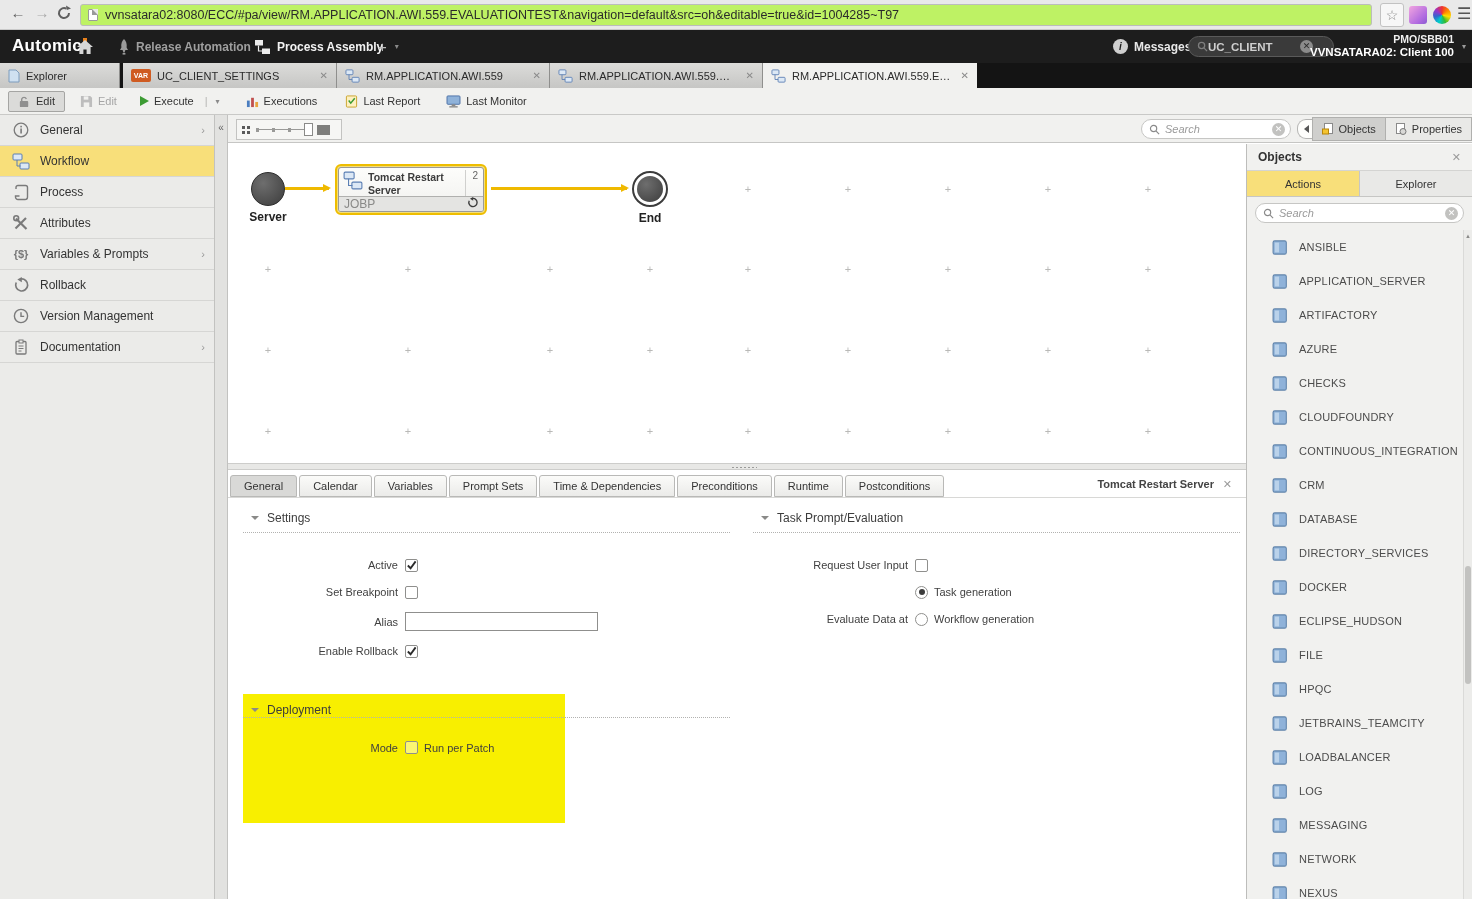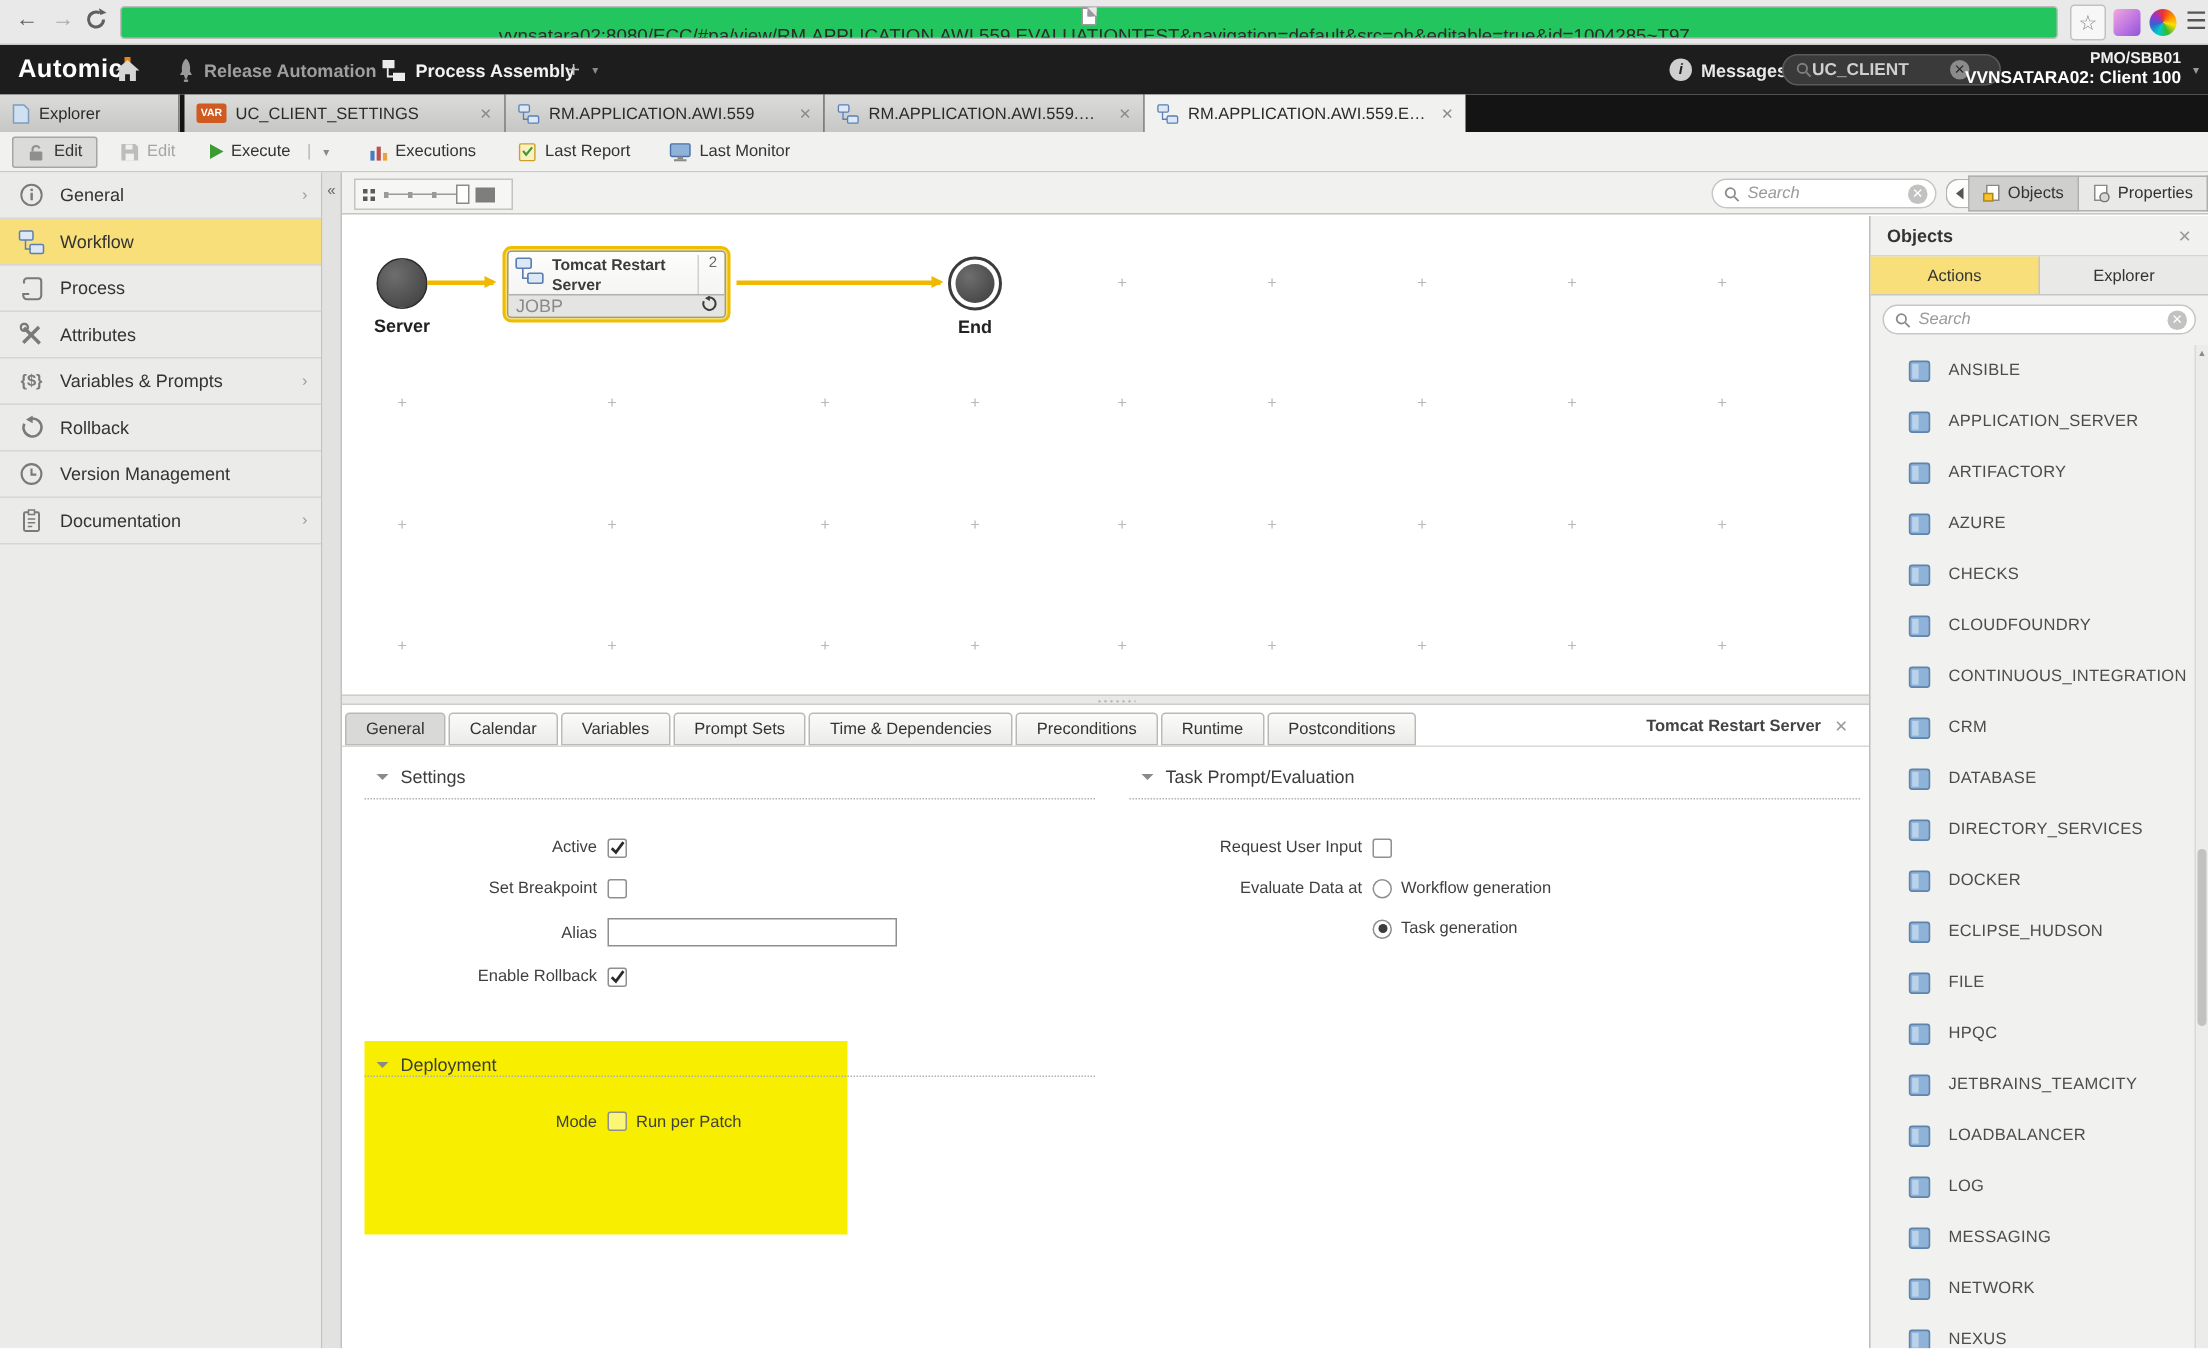--- a/index.html
+++ b/index.html
@@ -4,21 +4,21 @@
 <style>
   * { margin:0; padding:0; box-sizing:border-box; }
   body { font-family:"Liberation Sans", sans-serif; background:#fff; }
   .app { position:relative; width:1472px; height:899px; overflow:hidden; background:#fff; }
 
   
   .browser-bar { position:absolute; top:0; left:0; right:0; height:30px; background:#e9e9e9; border-bottom:1px solid #c9c9c9; }
   .nav-arrow { position:absolute; top:4px; font-size:15px; color:#5f5f5f; width:20px; text-align:center; }
   .nav-fwd { color:#a9a9a9; }
   .reload-glyph { position:absolute; left:56px; top:5px; width:16px; height:16px; }
-  .url-box { position:absolute; left:80px; top:4px; width:1292px; height:22px; background:#22c55e; border:1px solid #bcbcbc; border-radius:3px; display:flex; align-items:center; padding:0 7px;flex-direction:column; }
+  .url-box { position:absolute; left:80px; top:4px; width:1292px; height:22px; background:#bef264; border:1px solid #bcbcbc; border-radius:3px; display:flex; align-items:center; padding:0 7px; }
   .url-text { font-size:12.5px; color:#2b2b2b; margin-left:7px; white-space:nowrap; overflow:hidden; }
   .page-glyph { width:10px; height:12px; border:1px solid #9a9a9a; border-radius:1px; background:#fff; position:relative; flex:0 0 auto; }
   .page-glyph::after { content:""; position:absolute; right:-1px; top:-1px; border:3px solid #e9e9e9; border-left-color:#9a9a9a; border-bottom-color:#9a9a9a; }
   .star-btn { position:absolute; left:1380px; top:3px; width:24px; height:24px; border:1px solid #c2c2c2; border-radius:3px; background:#f7f7f7; color:#8a8a8a; font-size:14px; text-align:center; line-height:22px; }
   .ext-sq { position:absolute; left:1409px; top:6px; width:18px; height:18px; border-radius:3px; background:linear-gradient(135deg,#f2a6e0,#b06ae0 70%,#8a5ad0); }
   .ext-wheel { position:absolute; left:1433px; top:6px; width:18px; height:18px; border-radius:50%; background:conic-gradient(#e33,#f80,#fd0,#3b3,#0cc,#36c,#93c,#e33); }
   .menu-glyph { position:absolute; left:1457px; top:4px; font-size:16px; color:#555; }
 
   
   .topbar { position:absolute; top:30px; left:0; right:0; height:33px; background:#1d1d1d; color:#fff; }
@@ -580,31 +580,31 @@
       <div class="section-head">
         <span class="tri-down"></span>
         <span>Task Prompt/Evaluation</span>
       </div>
       <div class="frm">
         <div class="frow">
           <span class="flabel">Request User Input</span>
           <span class="cb"></span>
         </div>
         <div class="frow">
-          <span class="flabel">Evaluate Data at</span>
-          <span class="radio"></span>
-          <span class="opt-lbl">Workflow generation</span>
-        </div>
-        <div class="frow">
           <span class="flabel"></span>
           <span class="radio">
               <span class="dot"></span>
             </span>
           <span class="opt-lbl">Task generation</span>
         </div>
+        <div class="frow">
+          <span class="flabel">Evaluate Data at</span>
+          <span class="radio"></span>
+          <span class="opt-lbl">Workflow generation</span>
+        </div>
       </div>
     </div>
 
     <div class="dep-box" style="background:#f8ef00;">
       <div class="dep-head" style="padding-left:0;">
         <span class="tri-down"></span>
         <span>Deployment</span>
       </div>
       <div class="dep-row">
         <span class="flabel">Mode</span>

